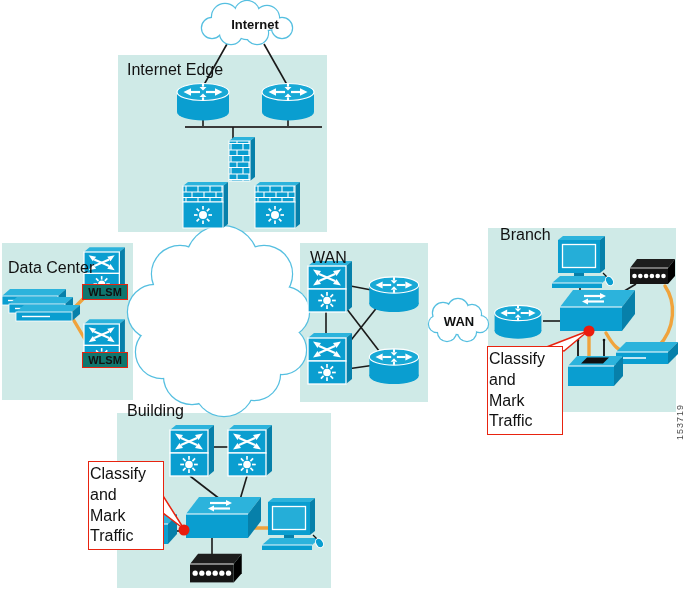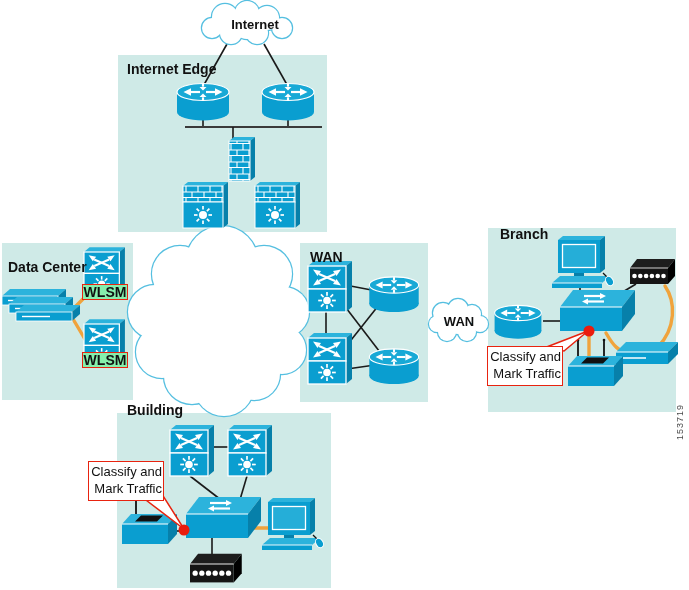--- a/index.html
+++ b/index.html
@@ -1,27 +1,27 @@
 <!DOCTYPE html>
 <html><head>
 <meta charset="utf-8">
 <style>
   html,body{margin:0;padding:0;background:#fff;}
   #stage{position:relative;width:689px;height:590px;font-family:"Liberation Sans",sans-serif;overflow:hidden;background:#fff;}
   #stage svg{position:absolute;left:0;top:0;}
   .cloud-stroke{stroke:#55bfe0;stroke-width:2.4;}
   .cloud-fill{stroke:none;}
   .txt{position:absolute;color:#111;white-space:nowrap;}
-  .zone-label{font-size:14px;font-weight:bold;}
+  .zone-label{font-size:16px;font-weight:normal;}
   .cloud-label{font-size:13px;font-weight:bold;text-align:center;}
   .cloud-label span{display:block;line-height:1.15;}
-  .wlsm{position:absolute;width:44px;height:14px;background:#86efac;border:1.6px solid #e8230f;
-        font-size:14px;font-weight:bold;text-align:center;line-height:14px;color:#111;}
+  .wlsm{position:absolute;width:44px;height:14px;background:#0f766e;border:1.6px solid #e8230f;
+        font-size:11px;font-weight:bold;text-align:center;line-height:14px;color:#111;}
   .callout{position:absolute;width:72px;background:#fff;border:1.6px solid #e8230f;
-           font-size:13px;line-height:1.3;text-align:right;padding:2px 1px;color:#111;}
+           font-size:16px;line-height:1.3;text-align:left;padding:2px 1px;color:#111;}
   .callout span{display:block;}
   .fignum{position:absolute;right:4px;top:404px;font-size:9px;color:#4a4a4a;
           writing-mode:vertical-rl;transform:rotate(180deg);letter-spacing:1px;}
 </style>
 </head>
 <body>
 
 <div id="stage">
 
 <svg width="689" height="590" viewBox="0 0 689 590">

